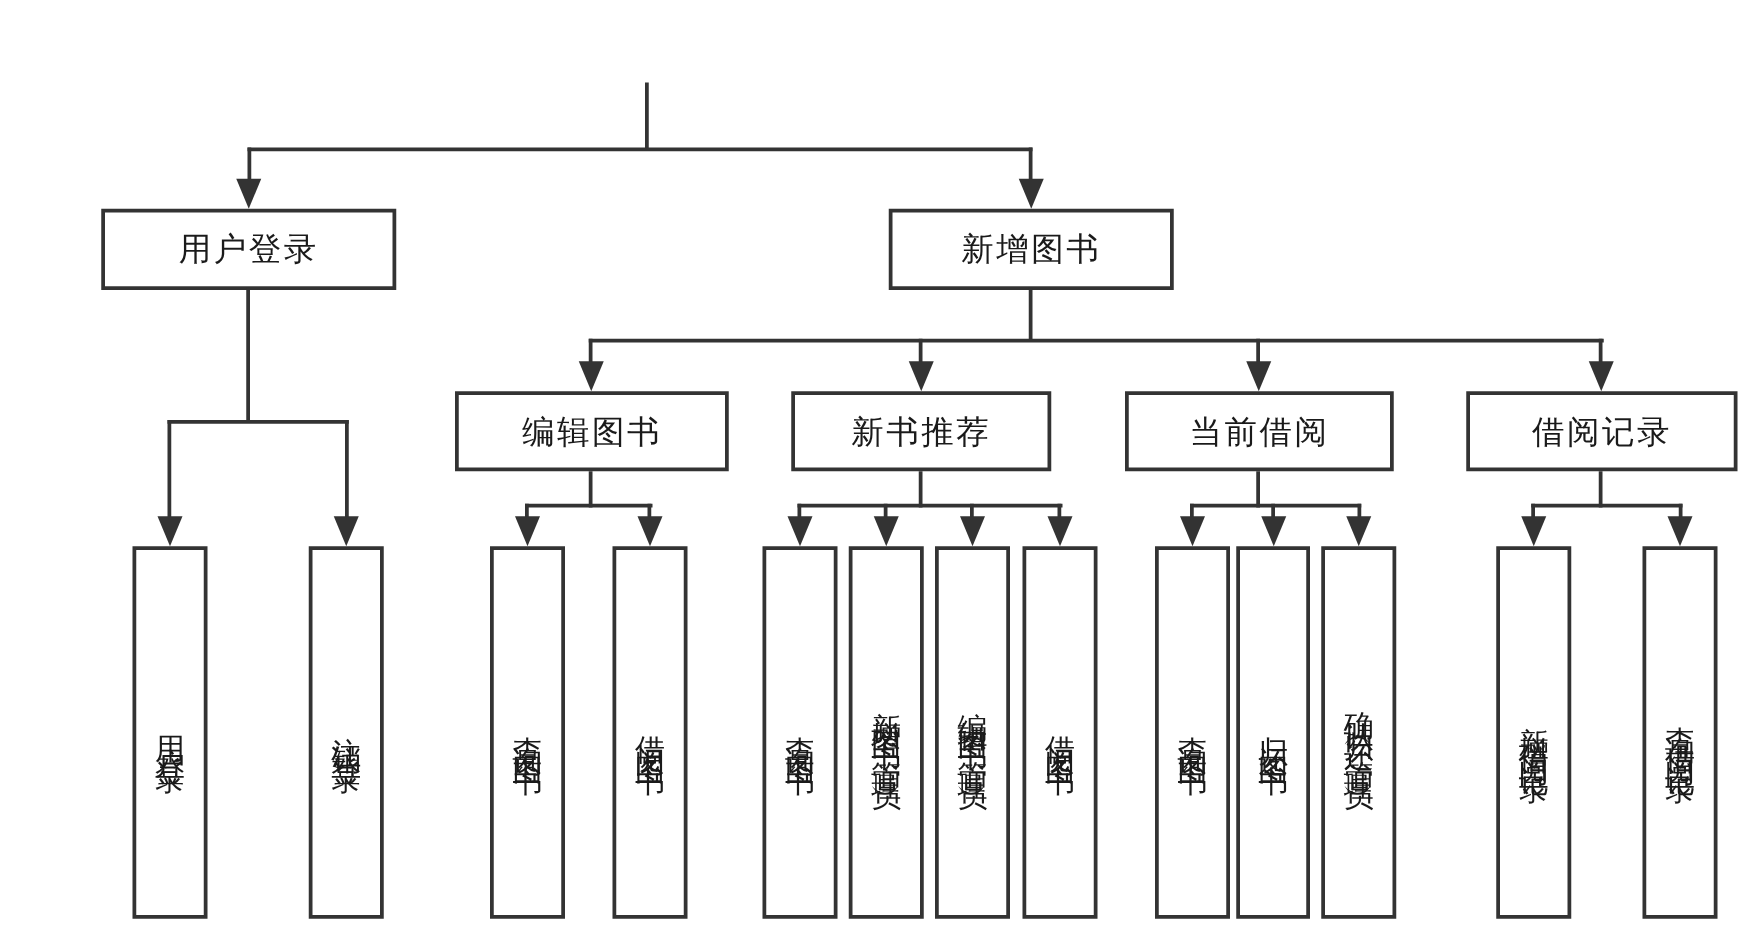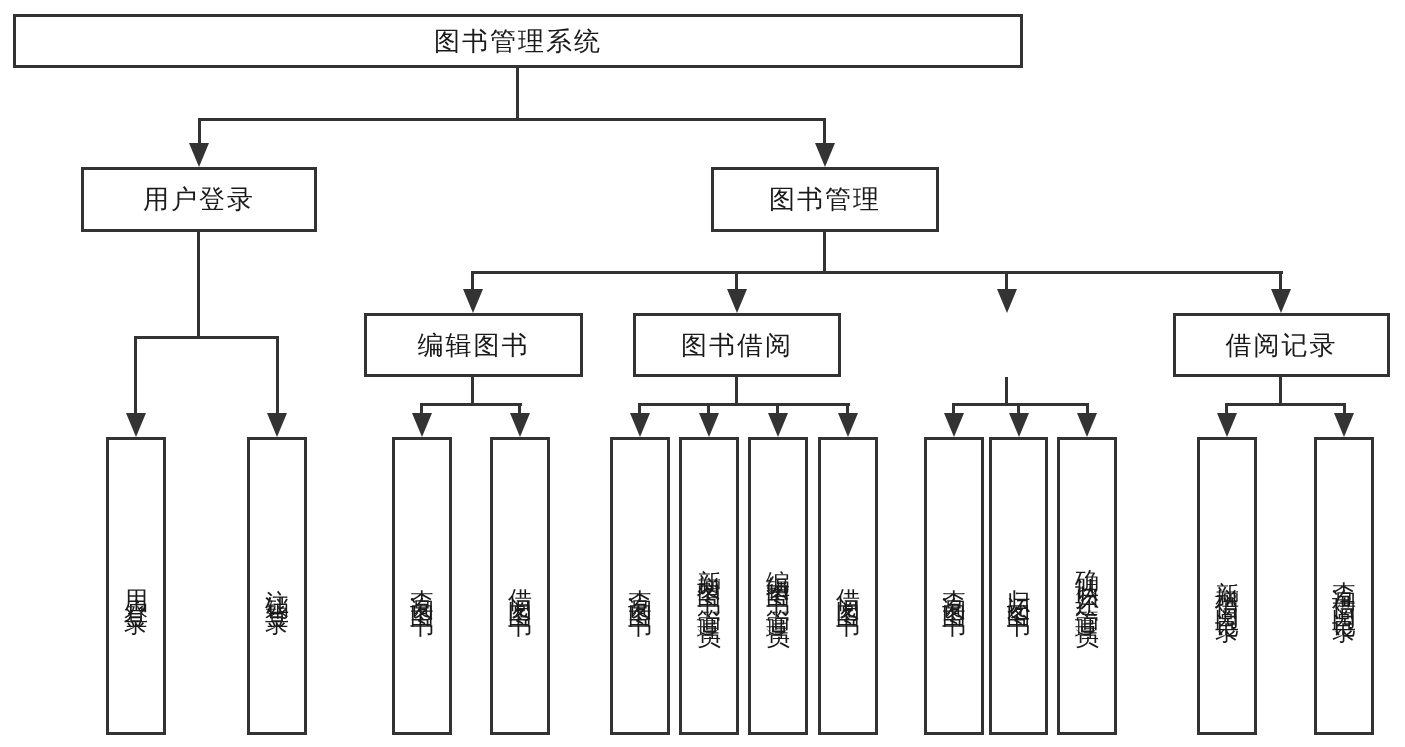--- a/index.html
+++ b/index.html
@@ -54,36 +54,33 @@
     letter-spacing: 1px;
     color: #b8b8b8;
     white-space: nowrap;
   }
 </style>
 </head>
 <body>
 
 <div class="stage">
 
-  <div class="box hbox" style="left:13px; top:14px; width:1010px; height:54px;">
-    <span class="label">图书管理系统</span>
-  </div>
 
   <div class="vl" style="left:516px; top:66px; height:54px;"></div>
   <div class="hl" style="left:198px; top:118px; width:628px;"></div>
   <div class="vl" style="left:198px; top:118px; height:30px;"></div>
   <div class="arr" style="left:189px; top:143px;"></div>
   <div class="vl" style="left:823px; top:118px; height:30px;"></div>
   <div class="arr" style="left:815px; top:143px;"></div>
 
   <div class="box hbox" style="left:81px; top:167px; width:236px; height:65px;">
     <span class="label">用户登录</span>
   </div>
   <div class="box hbox" style="left:711px; top:167px; width:228px; height:65px;">
-    <span class="label">图书管理</span>
+    <span class="label">新增图书</span>
   </div>
 
   <div class="vl" style="left:197px; top:230px; height:108px;"></div>
   <div class="hl" style="left:134px; top:336px; width:145px;"></div>
   <div class="vl" style="left:134px; top:336px; height:80px;"></div>
   <div class="arr" style="left:126px; top:413px;"></div>
   <div class="vl" style="left:276px; top:336px; height:80px;"></div>
   <div class="arr" style="left:267px; top:413px;"></div>
 
   <div class="vl" style="left:823px; top:230px; height:43px;"></div>
@@ -94,21 +91,24 @@
   <div class="arr" style="left:727px; top:289px;"></div>
   <div class="vl" style="left:1005px; top:271px; height:20px;"></div>
   <div class="arr" style="left:997px; top:289px;"></div>
   <div class="vl" style="left:1279px; top:271px; height:20px;"></div>
   <div class="arr" style="left:1271px; top:289px;"></div>
 
   <div class="box hbox" style="left:364px; top:313px; width:219px; height:64px;">
     <span class="label">编辑图书</span>
   </div>
   <div class="box hbox" style="left:633px; top:313px; width:208px; height:64px;">
-    <span class="label">图书借阅</span>
+    <span class="label">新书推荐</span>
+  </div>
+  <div class="box hbox" style="left:900px; top:313px; width:215px; height:64px;">
+    <span class="label">当前借阅</span>
   </div>
   <div class="box hbox" style="left:1173px; top:313px; width:217px; height:64px;">
     <span class="label">借阅记录</span>
   </div>
 
   <div class="vl" style="left:471px; top:377px; height:29px;"></div>
   <div class="hl" style="left:420px; top:403px; width:102px;"></div>
   <div class="vl" style="left:420px; top:403px; height:14px;"></div>
   <div class="arr" style="left:412px; top:413px;"></div>
   <div class="vl" style="left:518px; top:403px; height:14px;"></div>

